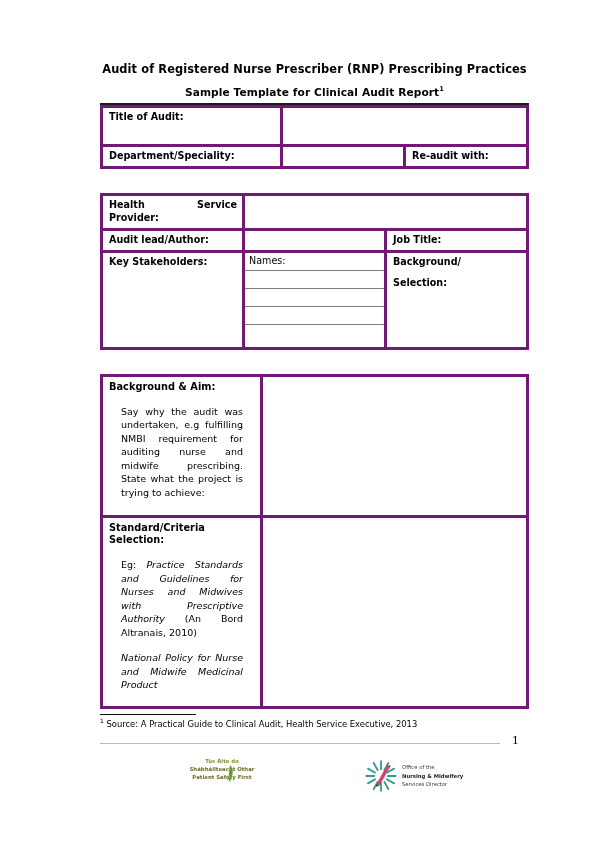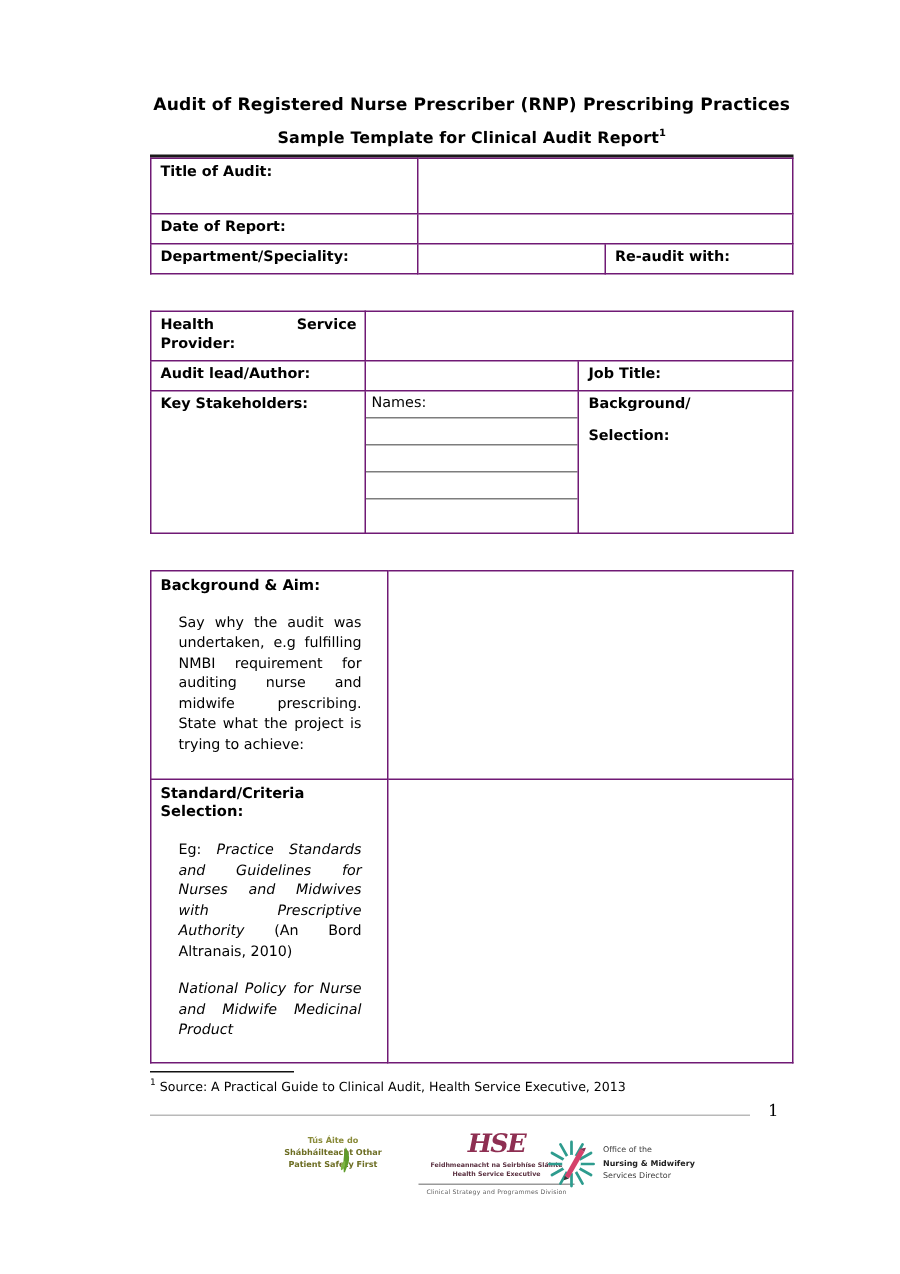--- a/index.html
+++ b/index.html
@@ -58,21 +58,21 @@
     height: 0;
   }
 
   
   table.form {
     border-collapse: collapse;
     width: 429px;
     table-layout: fixed;
   }
   table.form td {
-    border: 1px solid #701a75;
+    border: 3px solid #701a75;
     vertical-align: top;
     padding: 3px 5px 3px 6px;
     font-size: 9.6px;
     line-height: 1.28;
     background: #ffffff;
   }
   td.lbl {
     font-weight: bold;
   }
   td.lbl-just {
@@ -278,24 +278,20 @@
     <div class="doc-subtitle">
       <span>Sample Template for Clinical Audit Report</span><sup>1</sup>
     </div>
 
     <div class="title-rule"></div>
 
     <table class="form" id="table-audit-meta">
       <tbody>
           <tr class="r1">
         <td class="lbl" style="width:166px">Title of Audit:</td>
-        <td class="blank" colspan="2"></td>
-      </tr>
-      <tr>
-        <td class="lbl">Date of Report:</td>
         <td class="blank" colspan="2"></td>
       </tr>
       <tr>
         <td class="lbl">Department/Speciality:</td>
         <td class="blank" style="width:140px"></td>
         <td class="lbl">Re-audit with:</td>
       </tr>
     </tbody>
       </table>
 
@@ -382,29 +378,20 @@
         <div class="ps-line1">Tús Áite do</div>
         <div>Shábháilteacht Othar</div>
         <div>Patient Safety First</div>
       </div>
       <svg class="ps-leaf" viewBox="0 0 20 40">
         <path d="M10 2 C16 12, 17 22, 11 33 C10 36, 9 38, 9 39 L7 39 C7 30, 5 20, 10 2 Z" fill="#5f9b2b"></path>
         <path d="M9 22 C4 24, 2 30, 3 36 C8 35, 10 29, 9 22 Z" fill="#7cb342"></path>
       </svg>
     </div>
 
-    <div class="logo" id="logo-hse">
-      <div class="hse-mark">HSE</div>
-      <div class="hse-sub">
-        <div>Feidhmeannacht na Seirbhíse Sláinte</div>
-        <div>Health Service Executive</div>
-      </div>
-      <div class="hse-div-rule"></div>
-      <div class="hse-div">Clinical Strategy and Programmes Division</div>
-    </div>
 
     <div class="logo" id="logo-onmsd">
       <svg class="onmsd-burst" viewBox="0 0 60 60">
         <g stroke="#2e9c8e" stroke-width="3.2" stroke-linecap="round" fill="none">
           <line x1="30" y1="30" x2="30" y2="4"></line>
           <line x1="30" y1="30" x2="43" y2="7"></line>
           <line x1="30" y1="30" x2="53" y2="17"></line>
           <line x1="30" y1="30" x2="56" y2="30"></line>
           <line x1="30" y1="30" x2="53" y2="43"></line>
           <line x1="30" y1="30" x2="43" y2="53"></line>

